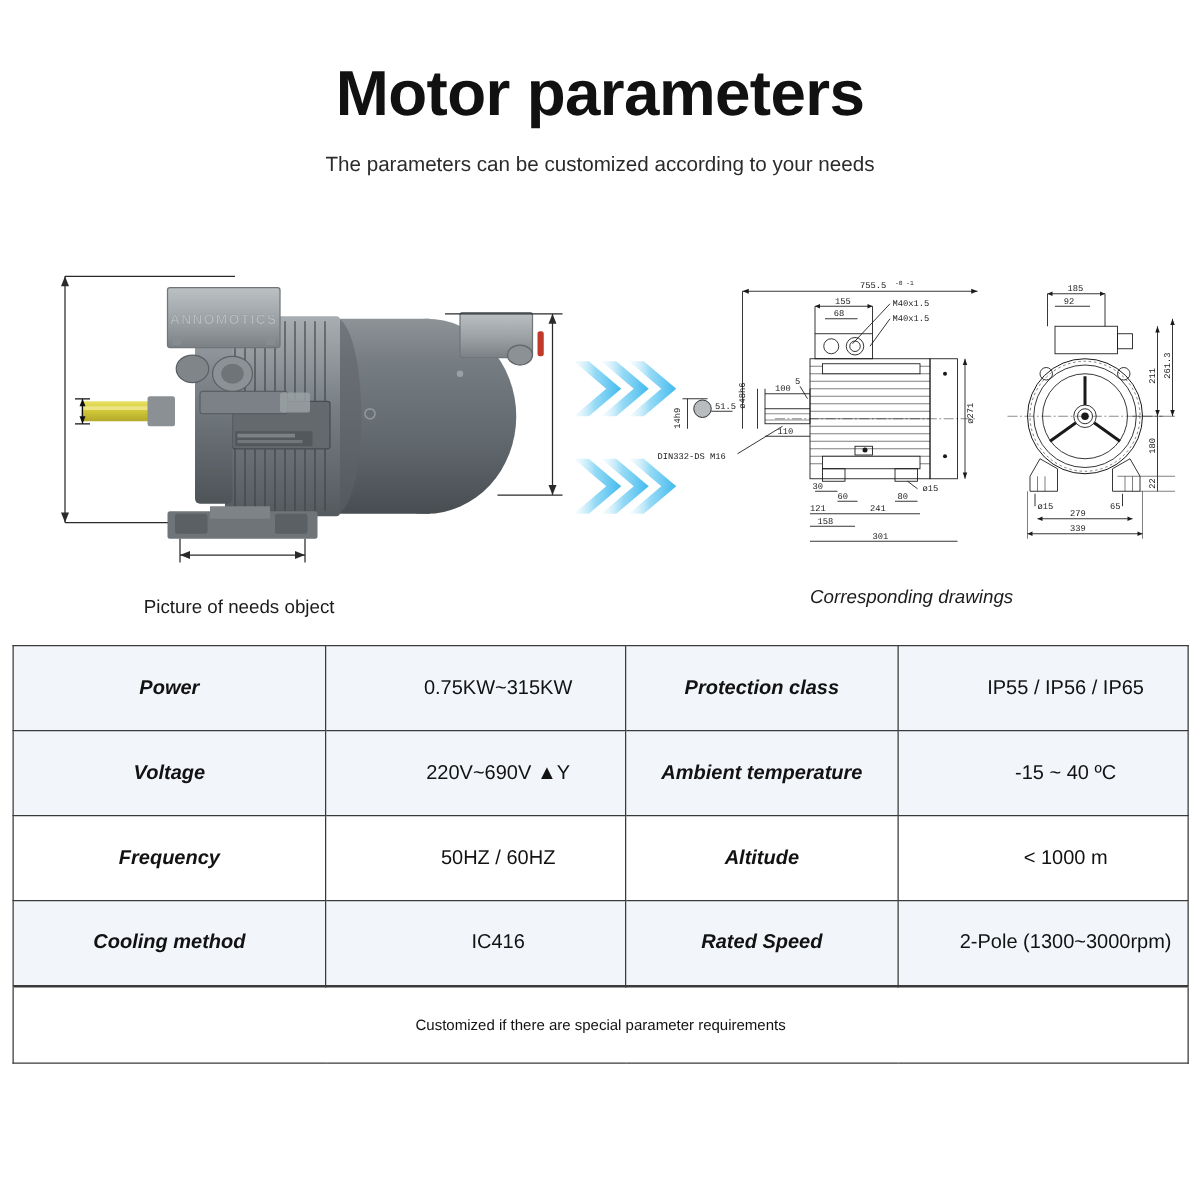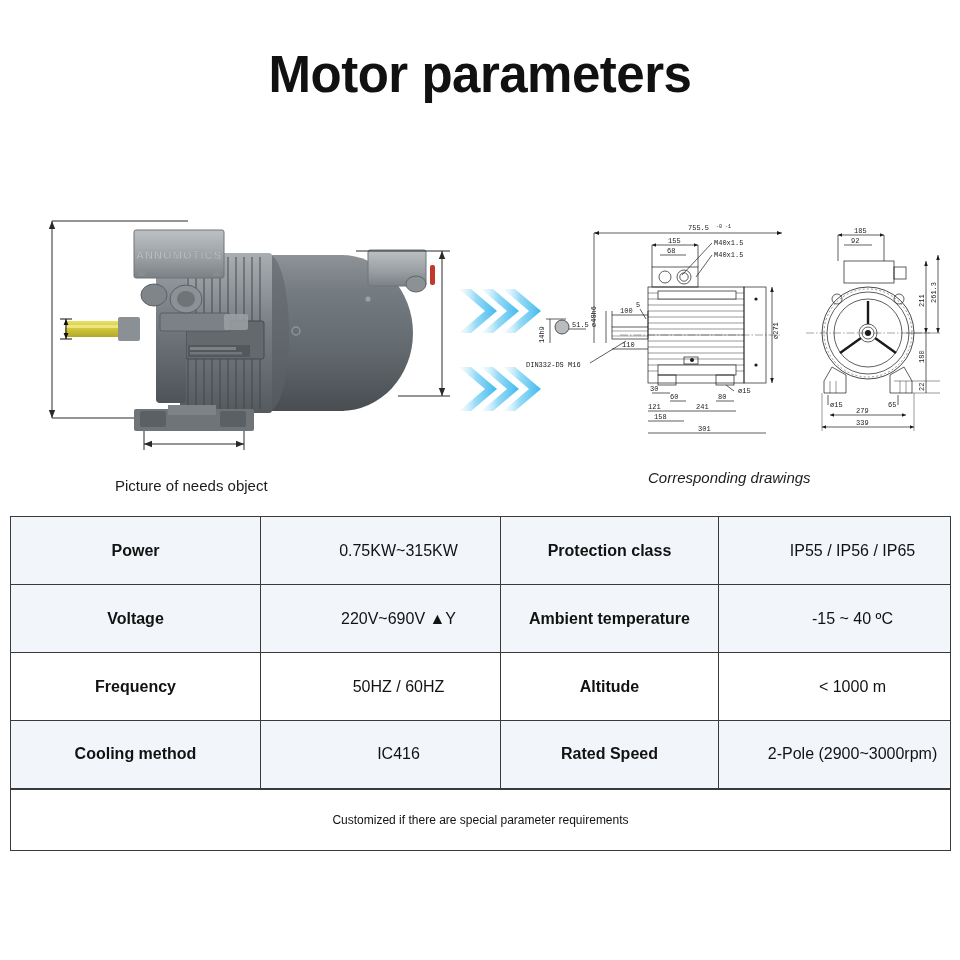--- a/index.html
+++ b/index.html
@@ -53,38 +53,39 @@
     border: 1.4px solid #3a3a3a;
     height: 68px;
     text-align:center;
     vertical-align:middle;
     font-size:16px;
     color:#121212;
     padding: 0 4px;
   }
   .tbl tr.alt td { background:#f2f5fa; }
   .tbl tr.plain td { background:#ffffff; }
-  td.lbl { font-weight:700; }
+  td.lbl { font-weight:700;font-style:italic; }
   td.val { font-weight:400;padding-left:40px; }
   col.c1 { width:250px; }
   col.c2 { width:240px; }
   col.c3 { width:218px; }
   col.c4 { width:232px; }
   .tbl tr.foot td {
     background:#ffffff; height:62px; font-size:12px; font-weight:400;
     border-top:2px solid #3a3a3a;
   }
 </style>
 </head>
 <body>
 
 <div id="page">
 
   <div class="hdr">
     <div class="hdr-title">Motor parameters</div>
+    <div class="hdr-sub">The parameters can be customized according to your needs</div>
   </div>
 
   <div class="media">
 
     <div class="photo-wrap">
       <svg class="photo-svg" viewBox="0 0 420 245">
         <defs>
           <linearGradient id="gBody" x1="0" y1="0" x2="0" y2="1">
             <stop offset="0" stop-color="#9aa0a4"></stop>
             <stop offset="0.30" stop-color="#7e858a"></stop>
@@ -424,21 +425,21 @@
       <tr class="plain">
         <td class="lbl">Frequency</td>
         <td class="val">50HZ / 60HZ</td>
         <td class="lbl">Altitude</td>
         <td class="val">&lt; 1000 m</td>
       </tr>
       <tr class="alt">
         <td class="lbl">Cooling method</td>
         <td class="val">IC416</td>
         <td class="lbl">Rated Speed</td>
-        <td class="val">2-Pole (2900~3000rpm)</td>
+        <td class="val">2-Pole (1300~3000rpm)</td>
       </tr>
       <tr class="foot">
         <td colspan="4">Customized if there are special parameter requirements</td>
       </tr>
     </tbody>
   </table>
 
 </div>
 
 </body></html>

